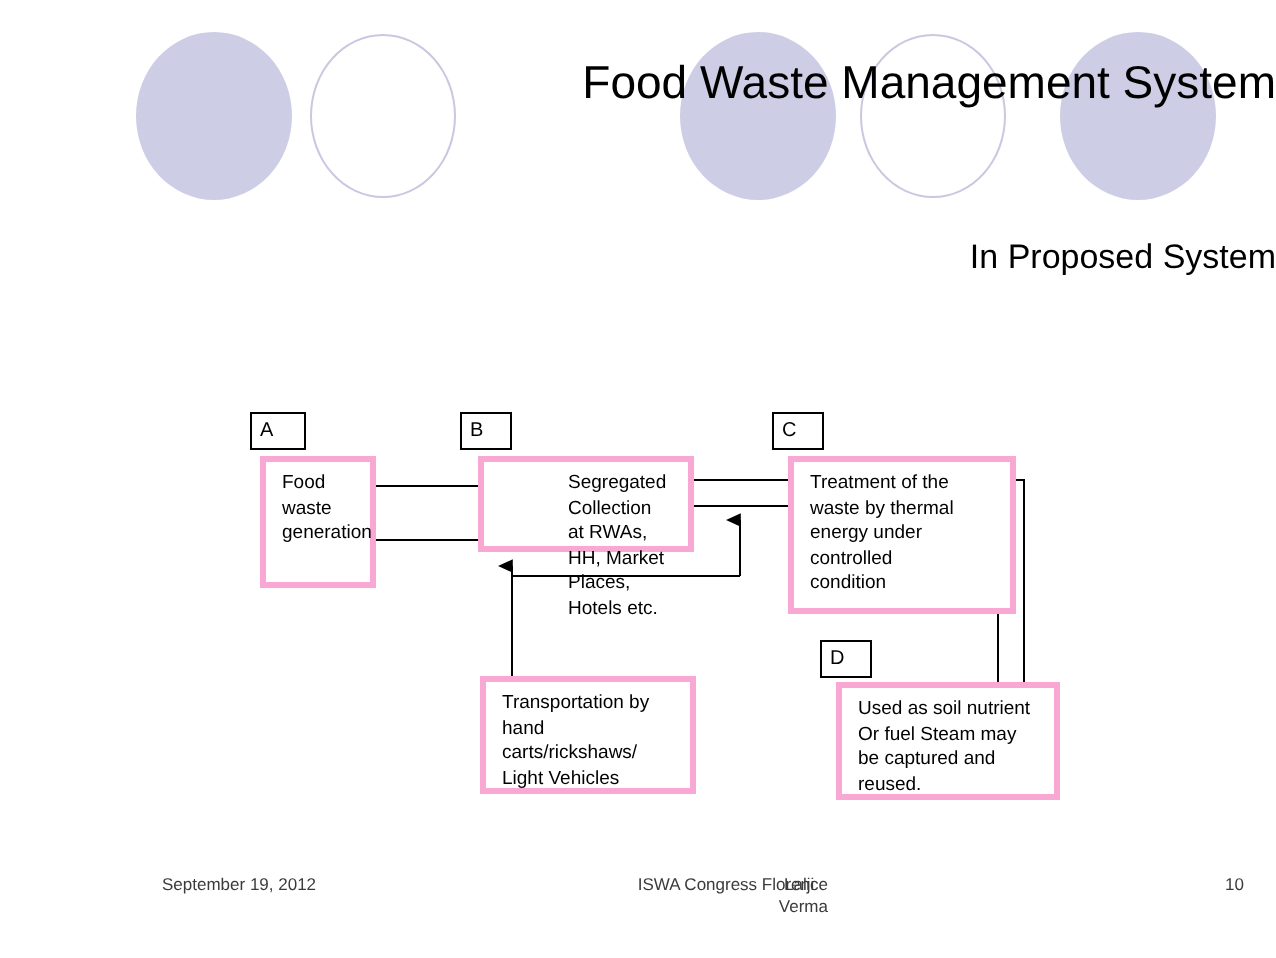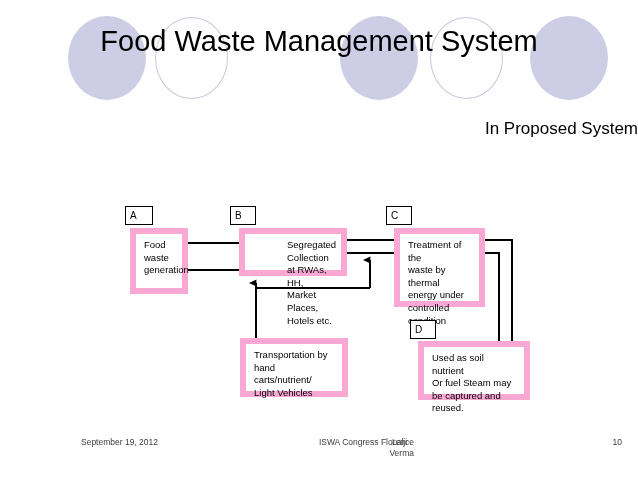--- a/index.html
+++ b/index.html
@@ -34,22 +34,22 @@
   .deco-circle.outlined {
     background: #ffffff;
     border: 1px solid #c8c9e0;
     box-sizing: border-box;
   }
   #slide-title {
     position: absolute;
     left: 0;
     top: 24px;
     width: 638px;
-    text-align: center;
-    font-size: 29px;
+    text-align: right;
+    font-size: 23px;
     line-height: 34px;
     letter-spacing: 0px;
     color: #000000;
     z-index: 5;
     white-space: nowrap;
   }
 
   
   #slide-subtitle {
     position: absolute;
@@ -66,21 +66,21 @@
   #diagram {
     position: absolute;
     left: 0;
     top: 0;
     width: 638px;
     height: 430px;
   }
   .node-box {
     position: absolute;
     box-sizing: border-box;
-    border: 6px solid #f9a8d4;
+    border: 3px solid #f9a8d4;
     background: #ffffff;
     font-size: 9.5px;
     line-height: 12.6px;
     padding: 5px 6px 4px 8px;
     z-index: 3;
     white-space: pre-line;
   }
   .tag-box {
     position: absolute;
     box-sizing: border-box;
@@ -187,29 +187,29 @@
   <div class="node-box" style="left:130px; top:228px; width:58px;  height:66px;">Food
 waste
 generation</div>
 
   <div class="tag-box" style="left:230px; top:206px; width:26px;  height:19px;">B</div>
   <div class="node-box" style="left:239px; top:228px; width:108px; height:48px;padding-left:42px;">Segregated Collection
 at RWAs, HH, Market
 Places, Hotels etc.</div>
 
   <div class="tag-box" style="left:386px; top:206px; width:26px;  height:19px;">C</div>
-  <div class="node-box" style="left:394px; top:228px; width:91px;  height:79px;">Treatment of the
+  <div class="node-box" style="left:394px; top:228px; width:114px;  height:79px;">Treatment of the
 waste by thermal
 energy under
 controlled
 condition</div>
 
   <div class="node-box" style="left:240px; top:338px; width:108px; height:59px;">Transportation by
 hand
-carts/nutrient/
+carts/rickshaws/
 Light Vehicles</div>
 
   <div class="tag-box" style="left:410px; top:320px; width:26px;  height:19px;">D</div>
   <div class="node-box" style="left:418px; top:341px; width:112px; height:59px;">Used as  soil  nutrient
 Or fuel  Steam may
 be captured and
 reused.</div>
 
 </div>
 

